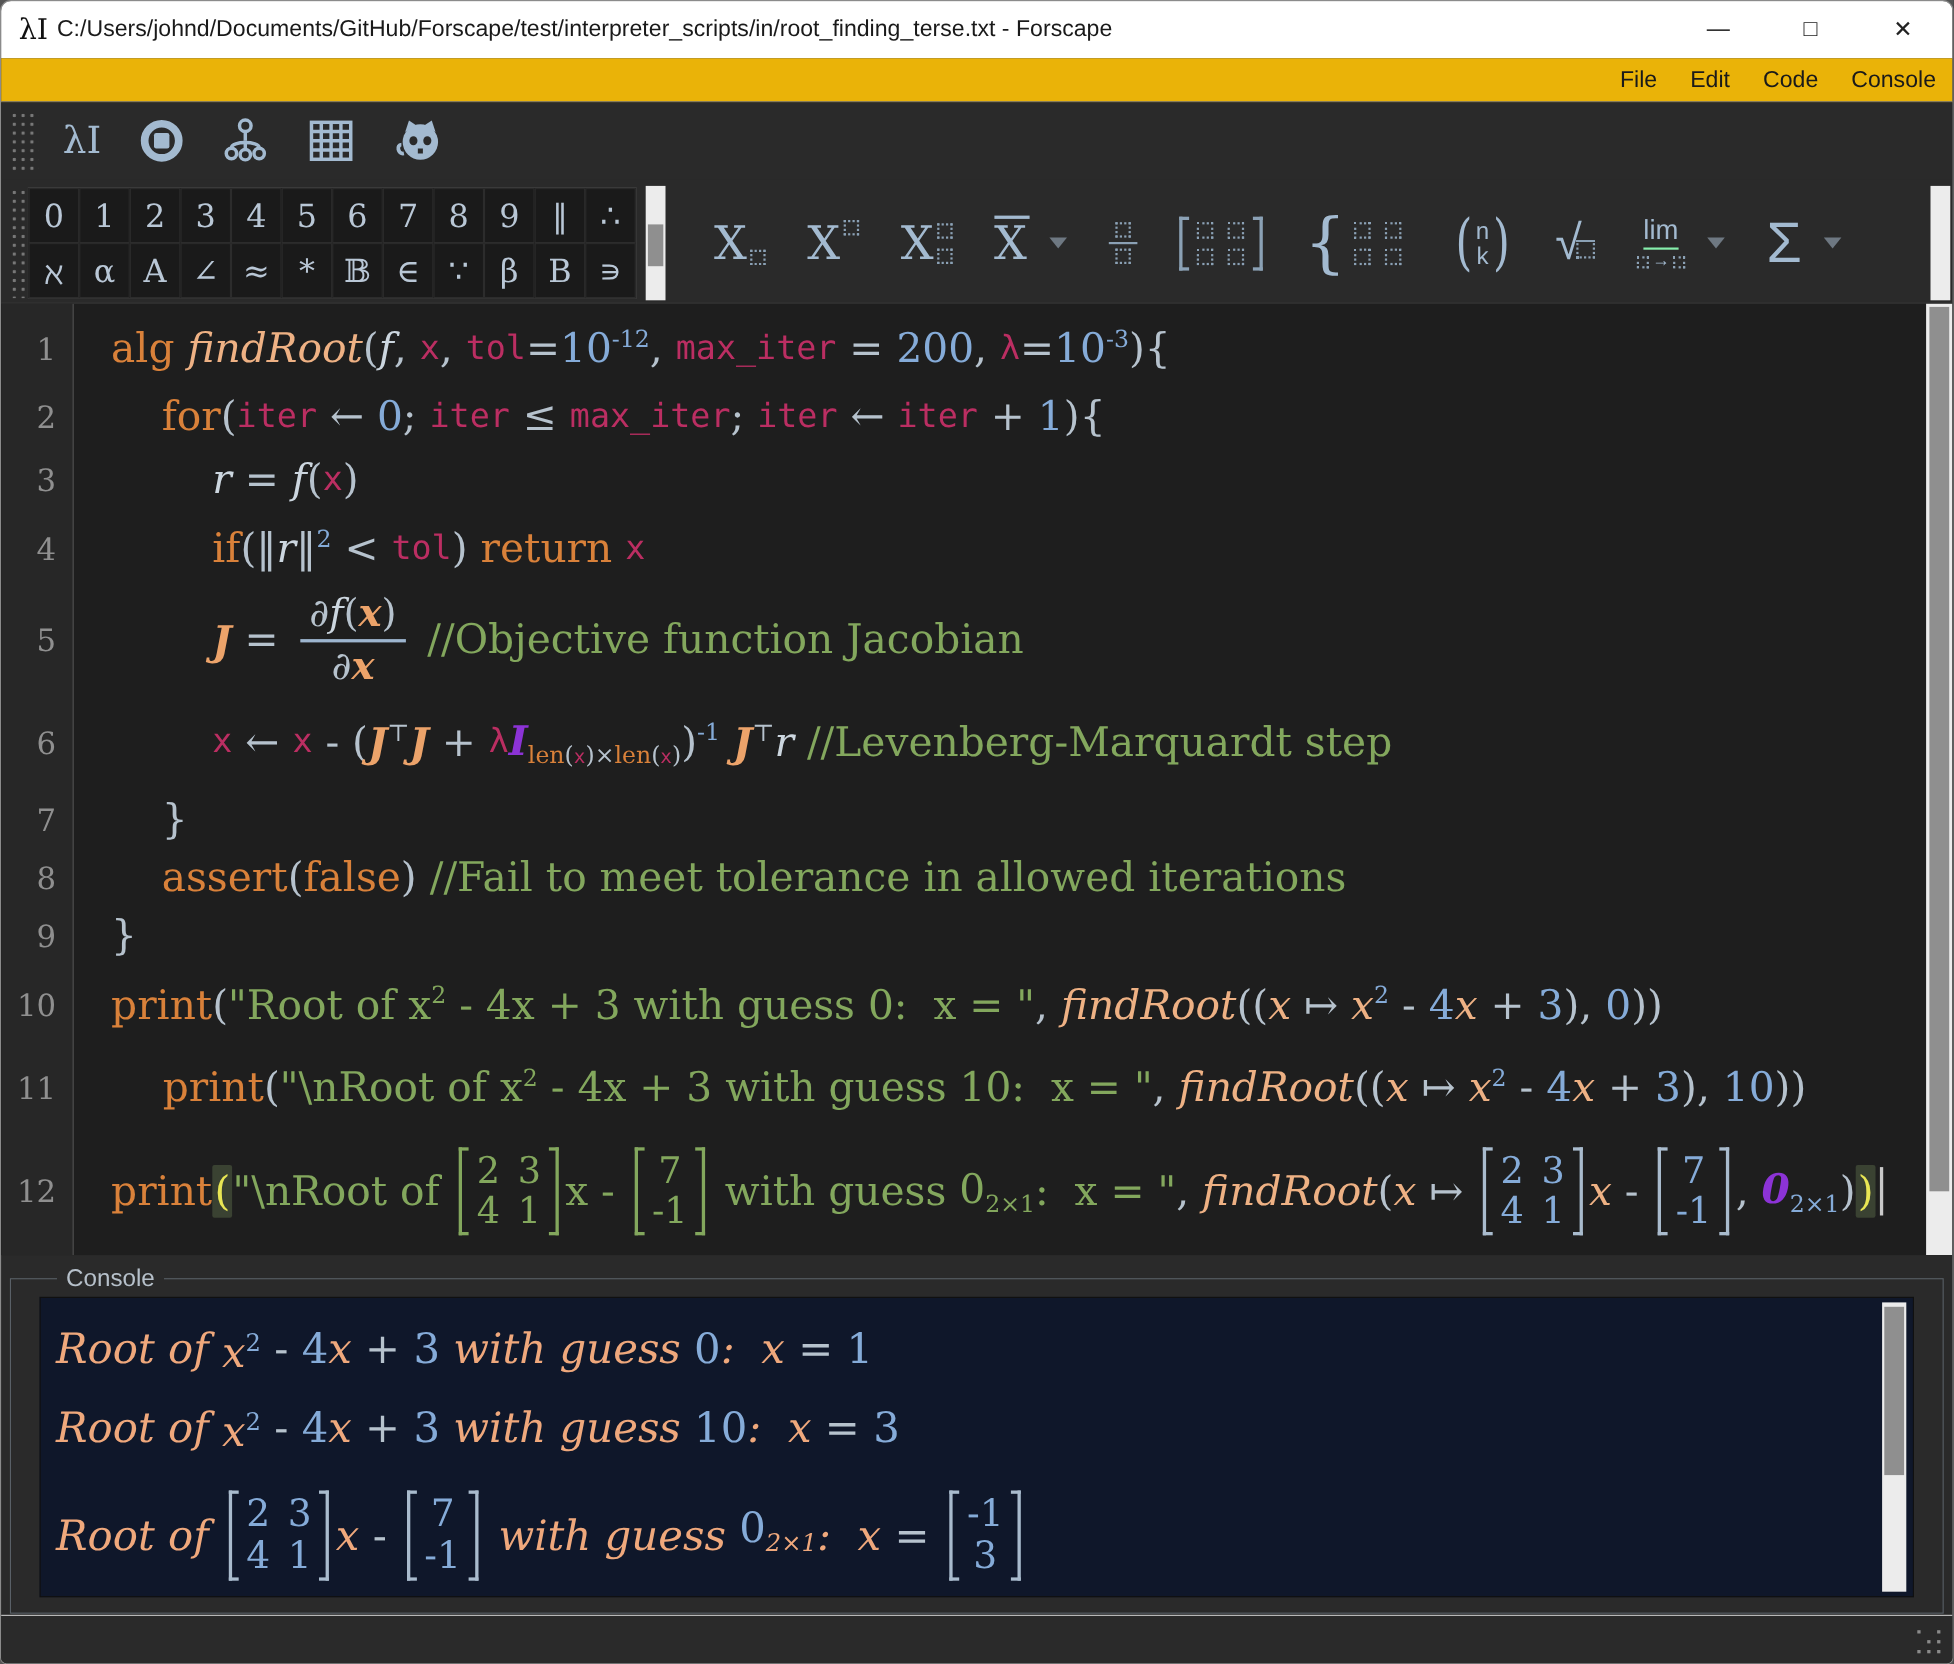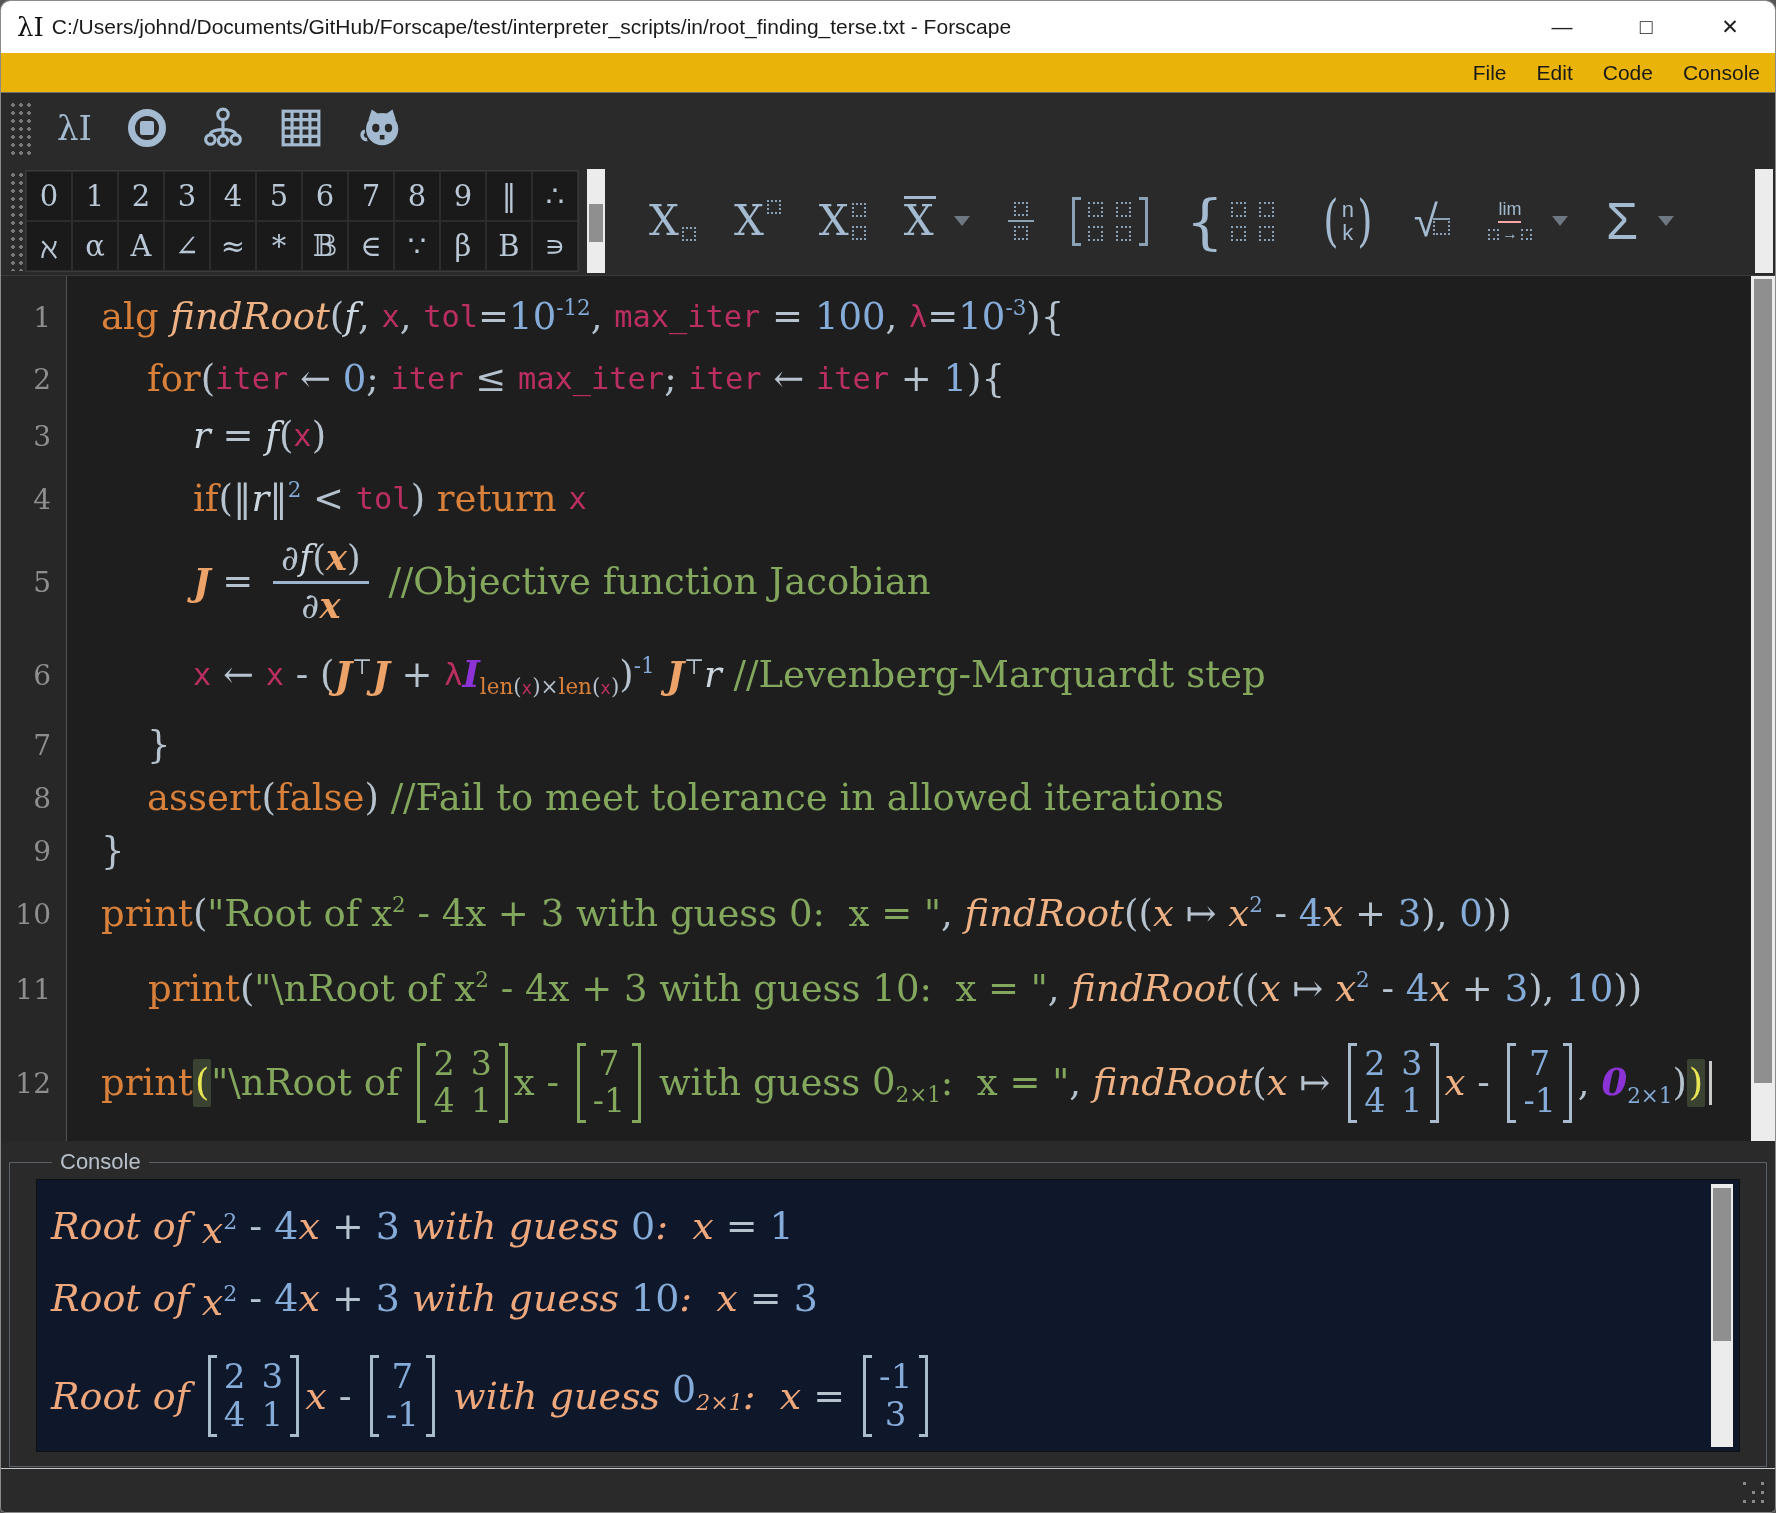--- a/index.html
+++ b/index.html
@@ -55,21 +55,21 @@
   .mi-b.l { border-right:none; } .mi-b.r { border-left:none; }
   .mi-cells { display:grid; grid-template-columns:repeat(2,16px); gap:9px 12px; padding:5px 7px; }
   .mi-cells .dbox { width:15px; height:15px; }
   .brace-glyph { font-size:60px; line-height:0.85; font-family:"DejaVu Serif",serif; }
   .paren-glyph { font-size:56px; line-height:0.8; transform:scaleX(0.7); font-family:"DejaVu Serif",serif; }
   .binom-col { display:inline-flex; flex-direction:column; font-size:22px; line-height:1.05; align-items:center; }
   .sqrt-glyph { font-size:44px; line-height:1; }
   .sqrt-box { width:17px; height:17px; border:2px dotted #8ba1b5; border-top:2px solid #8ba1b5;
      margin-left:-5px; transform:translateY(5px); }
   .lim-icon { display:inline-flex; flex-direction:column; align-items:center; }
-  .lim-word { font-size:18px; border-bottom:2px solid #fca5a5; padding-bottom:1px;text-align:right; }
+  .lim-word { font-size:25px; border-bottom:2px solid #86efac; padding-bottom:1px;text-align:right; }
   .lim-sub { display:inline-flex; align-items:center; gap:3px; font-size:16px; margin-top:2px; }
   .lim-sub .dbox { width:11px; height:11px; }
   .sum-glyph { font-size:52px; line-height:1; }
   
   .editor { height:866px; background:#1e1e1e; position:relative; overflow:hidden; border-top:1px solid #3a3a3a; }
   .gutter-bg { position:absolute; left:0; top:0; bottom:0; width:66px; background:#272727; border-right:1px solid #525252; }
   #code-lines { position:relative; padding-top:8px; }
   .code-row { display:flex; align-items:center; margin-bottom:2px; }
   .ln { width:66px; flex:0 0 66px; text-align:right; padding-right:16px; color:#8f8f8f;
         font-family:"DejaVu Serif",serif; font-size:28px; }
@@ -319,21 +319,21 @@
             <span class="tk var">f</span>
             <span class="tk op">, </span>
             <span class="tk param">x</span>
             <span class="tk op">, </span>
             <span class="tk param">tol</span>
             <span class="tk op">=</span>
             <span class="grp"><span class="tk num">10</span><span class="supsc"><span class="tk num">-12</span></span></span>
             <span class="tk op">, </span>
             <span class="tk param">max_iter</span>
             <span class="tk op"> = </span>
-            <span class="tk num">100</span>
+            <span class="tk num">200</span>
             <span class="tk op">, </span>
             <span class="tk param">λ</span>
             <span class="tk op">=</span>
             <span class="grp"><span class="tk num">10</span><span class="supsc"><span class="tk num">-3</span></span></span>
             <span class="tk op">){</span>
           </div>
         </div>
         <div class="code-row" style="min-height: 54px;">
           <div class="ln">2</div>
           <div class="lc" style="padding-left: 80px;">

